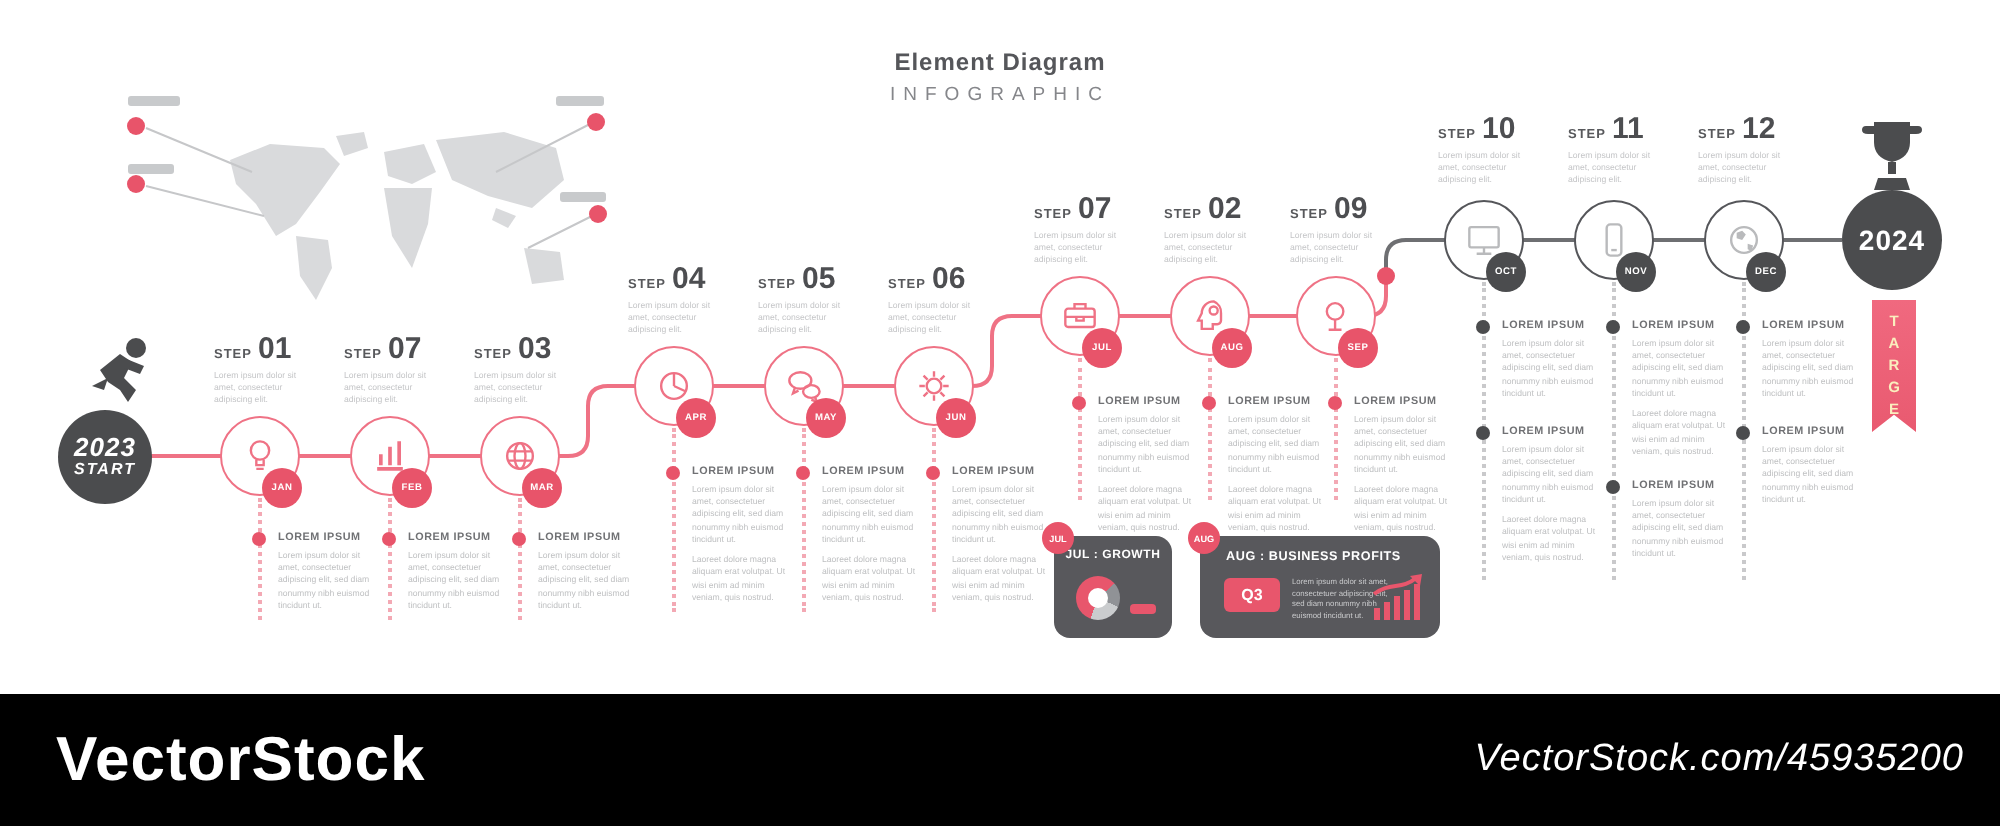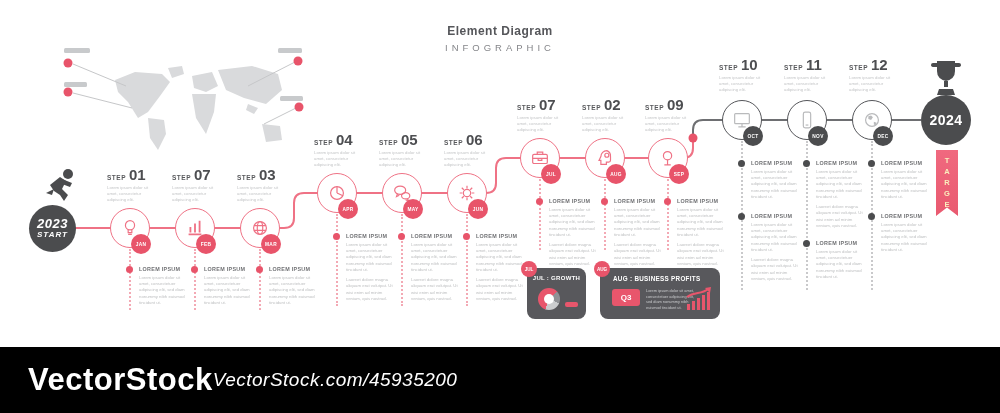--- a/index.html
+++ b/index.html
@@ -60,21 +60,21 @@
   .donut-pill{position:absolute;left:38px;top:34px;width:13px;height:4.5px;border-radius:2px;background:#e8566c;}
   #callout-aug{left:600px;top:268px;width:120px;height:51px;}
   #callout-aug .c-title{font-size:6.3px;font-weight:bold;margin:7px 0 0 13px;letter-spacing:.3px;}
   .q-tag{position:absolute;left:12px;top:21px;width:28px;height:17px;background:#e8566c;border-radius:3px;
     display:flex;align-items:center;justify-content:center;font-size:8px;font-weight:bold;}
   .aug-text{position:absolute;left:46px;top:20px;width:50px;font-size:3.9px;color:#c9cacc;line-height:1.45;}
   .aug-chart{position:absolute;right:7px;top:19px;}
 
   
   .watermark{position:absolute;left:0;top:347px;width:1000px;height:66px;background:#000;
-    display:flex;align-items:center;box-sizing:border-box;padding:0 18px 0 28px;color:#fff;}
+    display:flex;align-items:center;justify-content:space-between;box-sizing:border-box;padding:0 18px 0 28px;color:#fff;}
   .wm-left{font-size:31px;font-weight:bold;letter-spacing:.5px;}
   .wm-right{font-size:19px;letter-spacing:.5px;font-style:italic;}
 </style>
 </head>
 <body>
 
 <div class="canvas">
 
   <svg class="abs" width="1000" height="347" viewBox="0 0 1000 347" style="left:0;top:0;">
 

